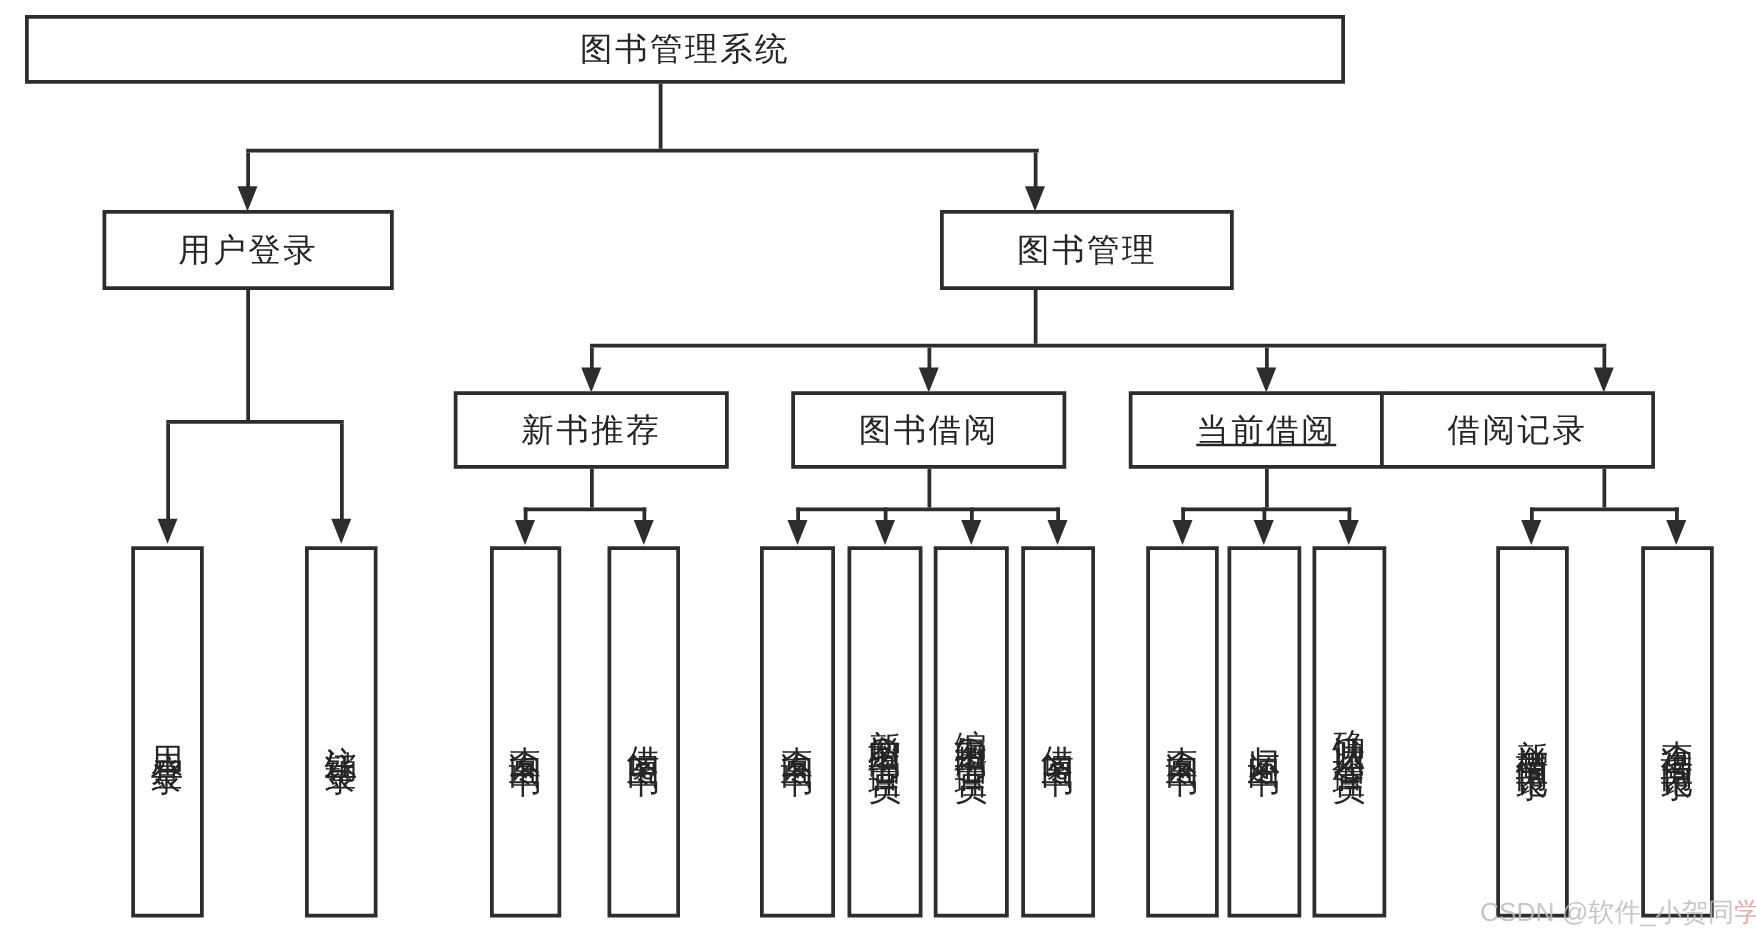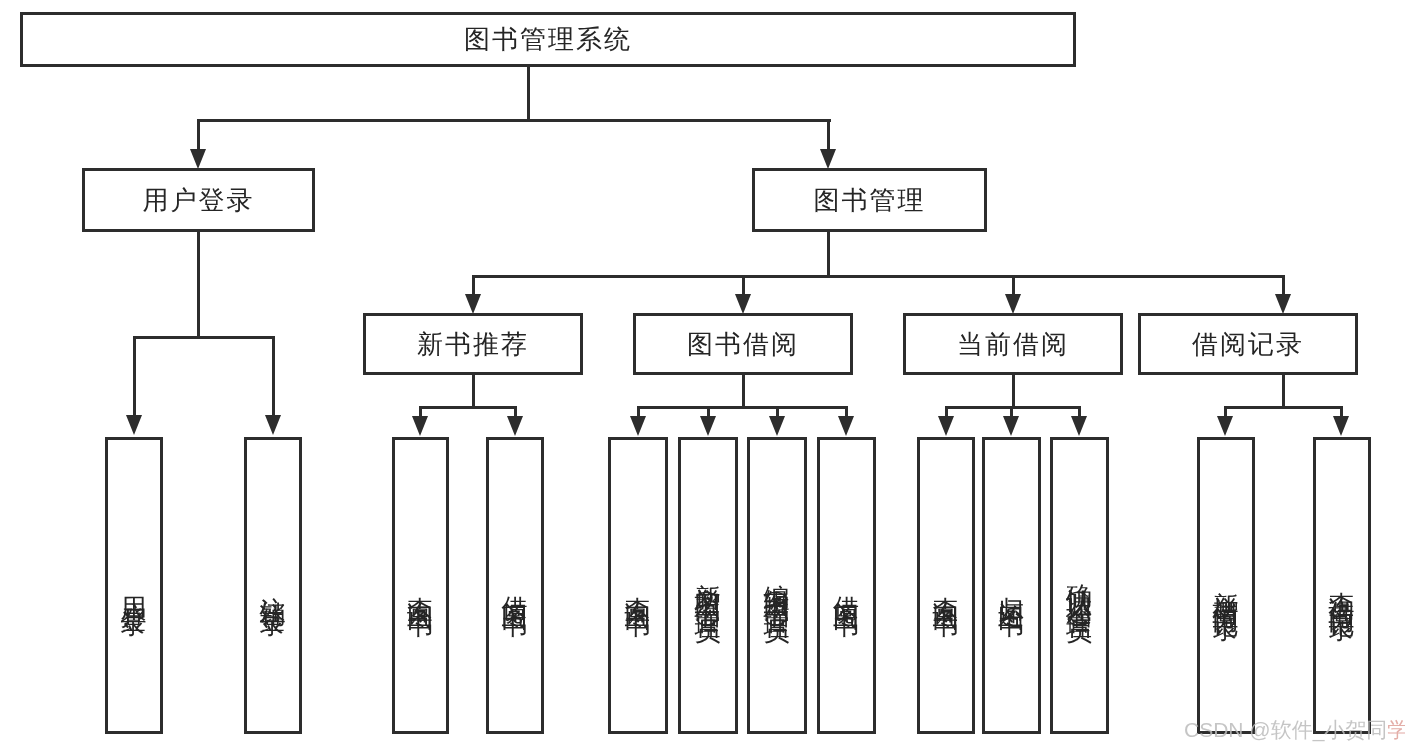--- a/index.html
+++ b/index.html
@@ -70,24 +70,24 @@
   <div class="arrow" style="left:1005px;top:294px;"></div>
   <div class="vline" style="left:1282px;top:278px;height:17px;"></div>
   <div class="arrow" style="left:1275px;top:294px;"></div>
 
   <div class="box" style="left:633px;top:313px;width:220px;height:62px;">
     <span>图书借阅</span>
   </div>
   <div class="box" style="left:363px;top:313px;width:220px;height:62px;">
     <span>新书推荐</span>
   </div>
-  <div class="box" style="left:903px;top:313px;width:220px;height:62px;">
+  <div class="box" style="left:903px;top:313px;width:220px;height:62px;text-decoration:underline;">
     <span>当前借阅</span>
   </div>
-  <div class="box" style="left:1138px;top:313px;width:220px;height:62px;align-items:center;">
+  <div class="box" style="left:1104px;top:313px;width:220px;height:62px;align-items:center;">
     <span>借阅记录</span>
   </div>
 
   <div class="vline" style="left:472px;top:375px;height:31px;"></div>
   <div class="hline" style="left:419px;top:406px;width:98px;"></div>
   <div class="vline" style="left:419px;top:406px;height:11px;"></div>
   <div class="arrow" style="left:412px;top:416px;"></div>
   <div class="vline" style="left:514px;top:406px;height:11px;"></div>
   <div class="arrow" style="left:507px;top:416px;"></div>
 

